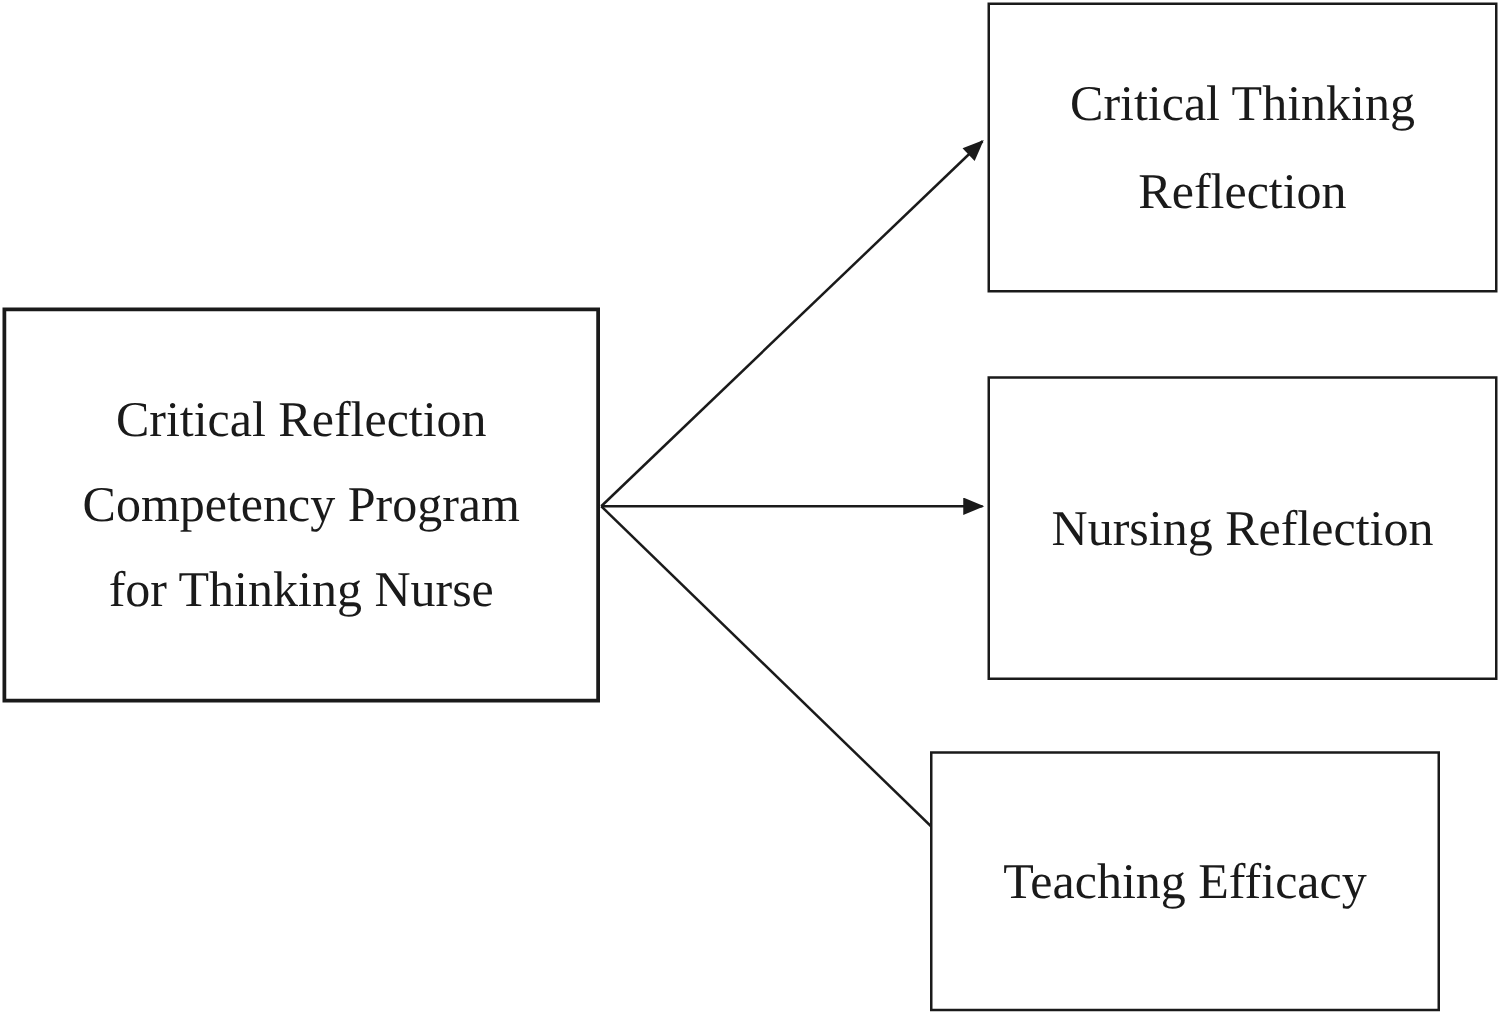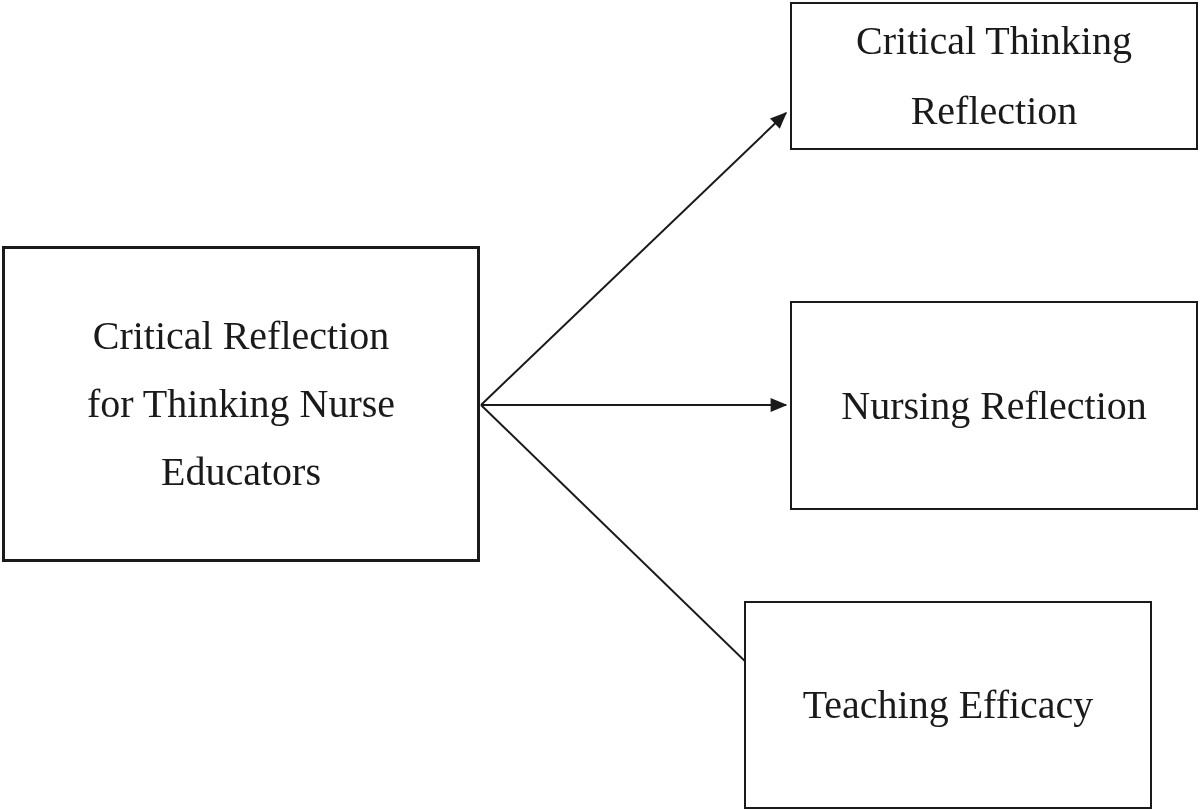--- a/index.html
+++ b/index.html
@@ -37,29 +37,29 @@
     left: 2px;
     top: 246px;
     width: 478px;
     height: 316px;
     border-width: 3px;
   }
   #outcome-box-1 {
     left: 790px;
     top: 2px;
     width: 408px;
-    height: 148px;
+    height: 232px;
     text-align: right;
   }
   #outcome-box-1 .line { line-height: 70px; }
   #outcome-box-2 {
     left: 790px;
     top: 301px;
     width: 408px;
-    height: 209px;
+    height: 243px;
   }
   #outcome-box-3 {
     left: 744px;
     top: 601px;
     width: 408px;
     height: 208px;
   }
   #connector-layer {
     position: absolute;
     left: 0;
@@ -84,22 +84,22 @@
         <path d="M0,0 L12,5 L0,10 Z" fill="#1a1a1a"></path>
       </marker>
     </defs>
     <line x1="481" y1="405" x2="786" y2="113" marker-end="url(#arrowhead)"></line>
     <line x1="481" y1="405" x2="786" y2="405" marker-end="url(#arrowhead)"></line>
     <line x1="481" y1="405" x2="786" y2="701" marker-end="url(#arrowhead)"></line>
   </svg>
 
   <div class="box" id="program-box">
     <span class="line">Critical Reflection</span>
+    <span class="line">Competency Program</span>
     <span class="line">for Thinking Nurse</span>
-    <span class="line">Educators</span>
   </div>
 
   <div class="box" id="outcome-box-1">
     <span class="line">Critical Thinking</span>
     <span class="line">Reflection</span>
   </div>
 
   <div class="box" id="outcome-box-2">
     <span class="line">Nursing Reflection</span>
   </div>

